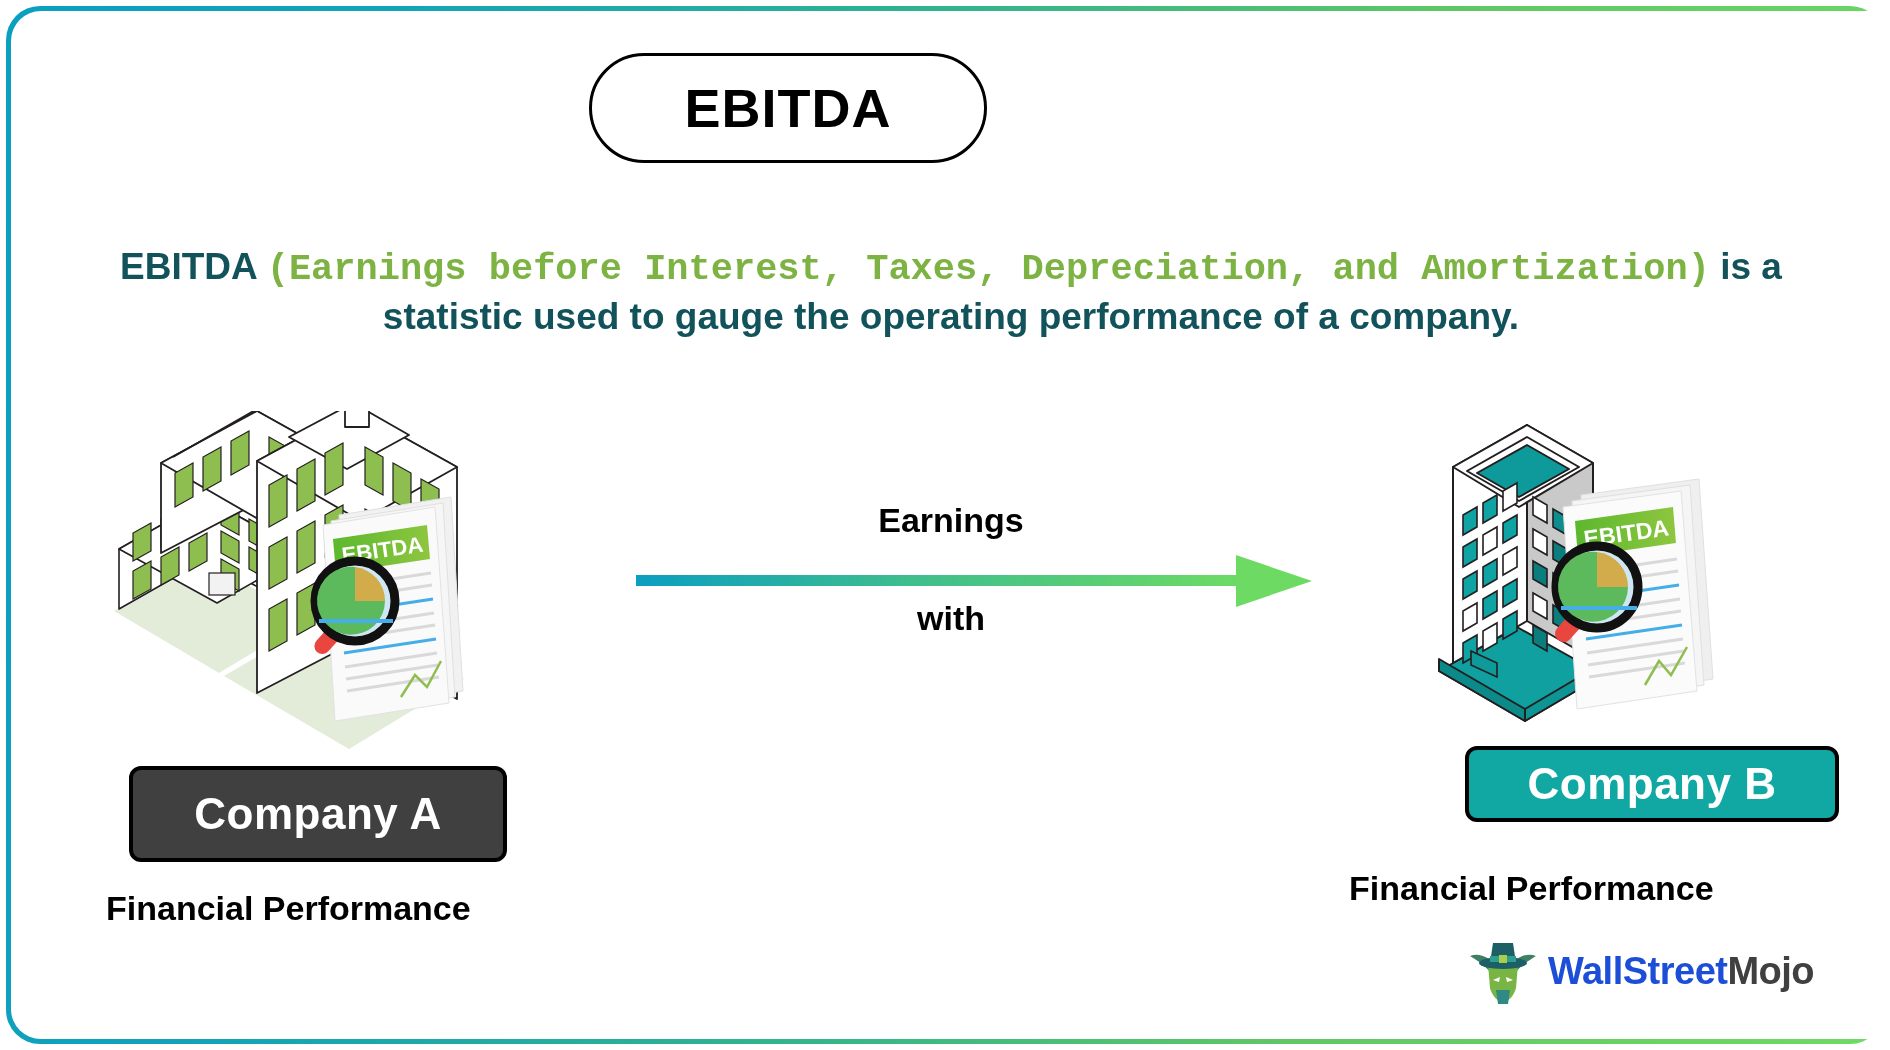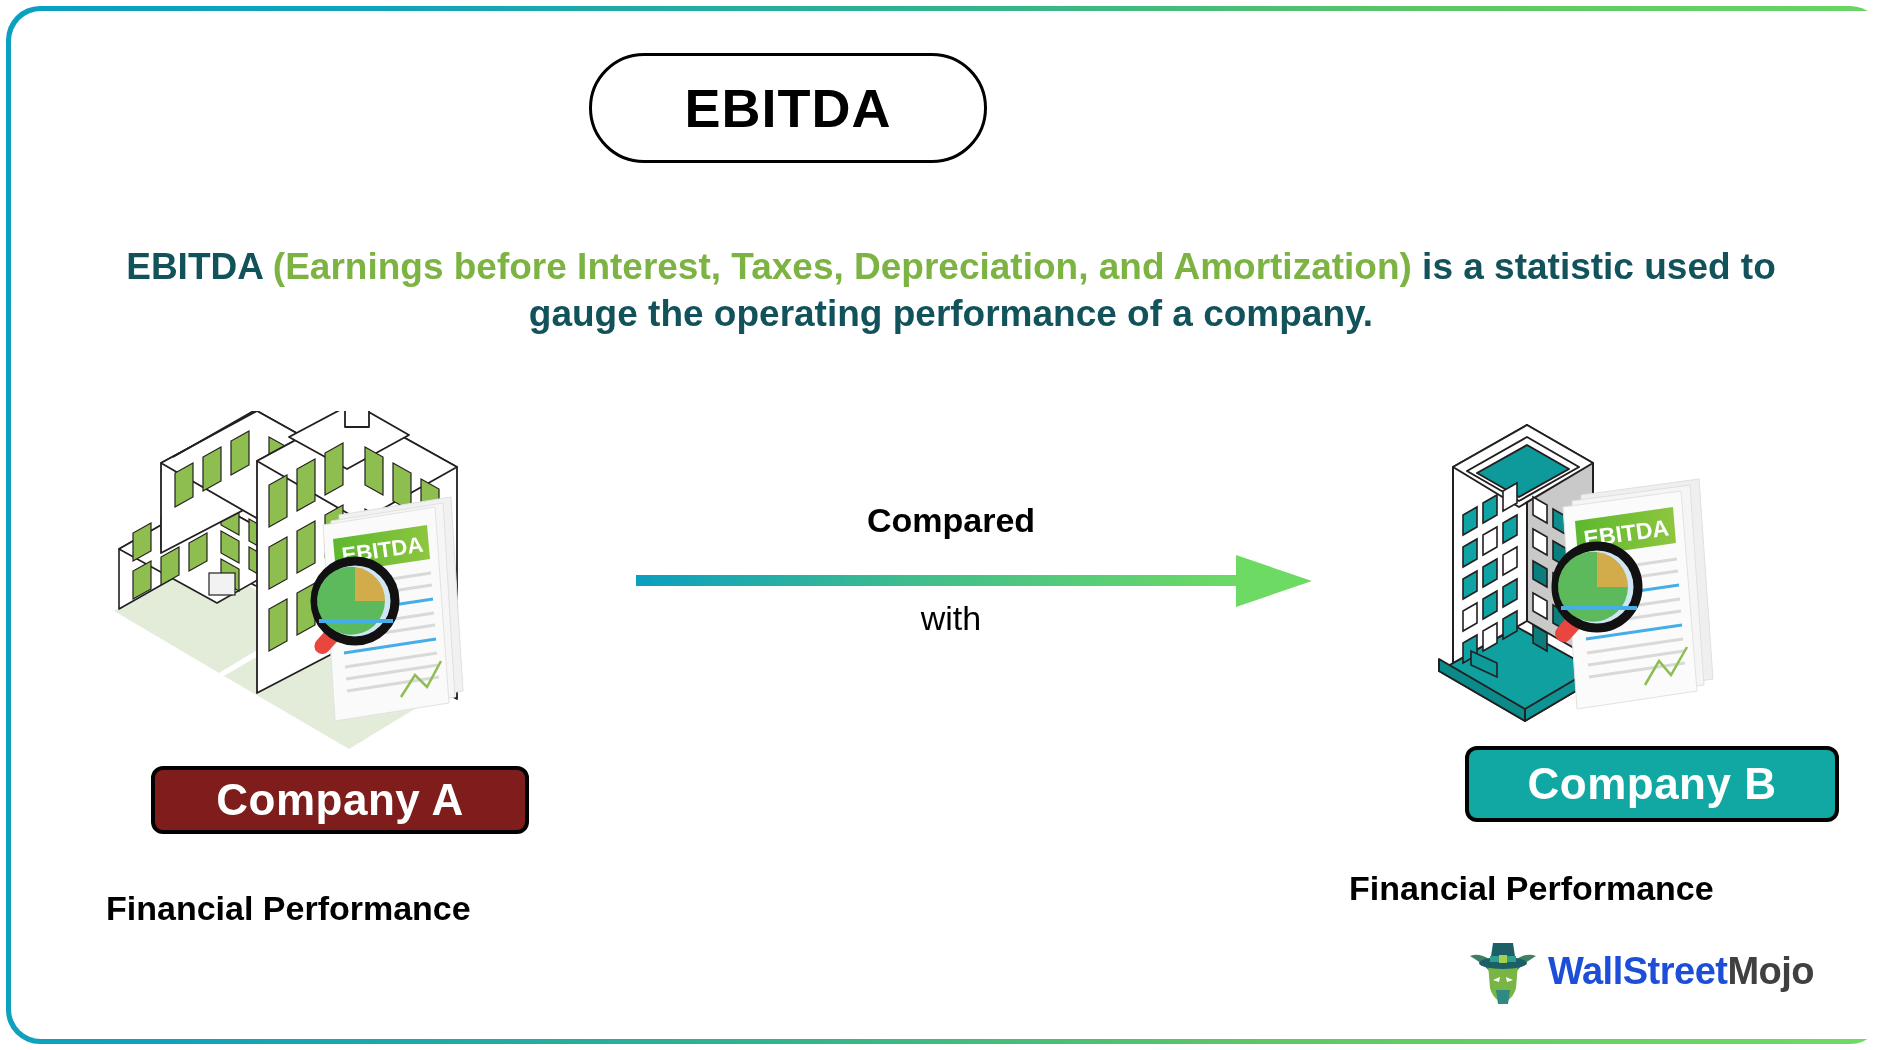--- a/index.html
+++ b/index.html
@@ -65,41 +65,41 @@
     left: 100px;
     top: 232px;
     width: 1680px;
     text-align: center;
     font-size: 37px;
     font-weight: 700;
     line-height: 1.28;
     color: #12535b;
     font-family: "Liberation Sans", sans-serif;
   }
-  .subtitle .hl-green { color: #7cb342; }
+  .subtitle .hl-green { color: #7cb342; font-family: Liberation Mono, monospace; }
 
   
   .compared-label {
     position: absolute;
     left: 700px;
     top: 490px;
     width: 480px;
     text-align: center;
     font-size: 34px;
     font-weight: 700;
     color: #000000;
   }
   .with-label {
     position: absolute;
     left: 700px;
     top: 588px;
     width: 480px;
     text-align: center;
     font-size: 34px;
-    font-weight: 400;
+    font-weight: 700;
     color: #000000;
   }
   .arrow-wrap {
     position: absolute;
     left: 625px;
     top: 540px;
     width: 690px;
     height: 60px;
   }
 
@@ -111,25 +111,25 @@
     display: flex;
     align-items: center;
     justify-content: center;
     box-sizing: border-box;
     color: #ffffff;
     font-weight: 700;
     font-size: 44px;
     letter-spacing: 0.5px;
   }
   .btn-a {
-    left: 140px;
+    left: 118px;
     top: 755px;
     width: 378px;
-    height: 68px;
-    background: #7f1d1d;
+    height: 96px;
+    background: #404040;
   }
   .btn-b {
     left: 1454px;
     top: 735px;
     width: 374px;
     height: 76px;
     background: #11a8a4;
   }
 
   
@@ -288,21 +288,21 @@
 
         <defs>
           <linearGradient id="gradDocA" x1="0" y1="0" x2="1" y2="0">
             <stop offset="0%" stop-color="#5cb82e"></stop>
             <stop offset="100%" stop-color="#8ec63f"></stop>
           </linearGradient>
         </defs>
       </svg>
     </div>
 
-    <div class="compared-label">Compared</div>
+    <div class="compared-label">Earnings</div>
     <div class="arrow-wrap">
       <svg width="690" height="60" viewBox="0 0 690 60">
         <defs>
           <linearGradient id="arrowGrad" x1="0" y1="0" x2="1" y2="0">
             <stop offset="0%" stop-color="#0b9fc0"></stop>
             <stop offset="45%" stop-color="#3fbd8d"></stop>
             <stop offset="100%" stop-color="#6ddb63"></stop>
           </linearGradient>
         </defs>
         <rect x="0" y="24" width="610" height="11" fill="url(#arrowGrad)"></rect>

